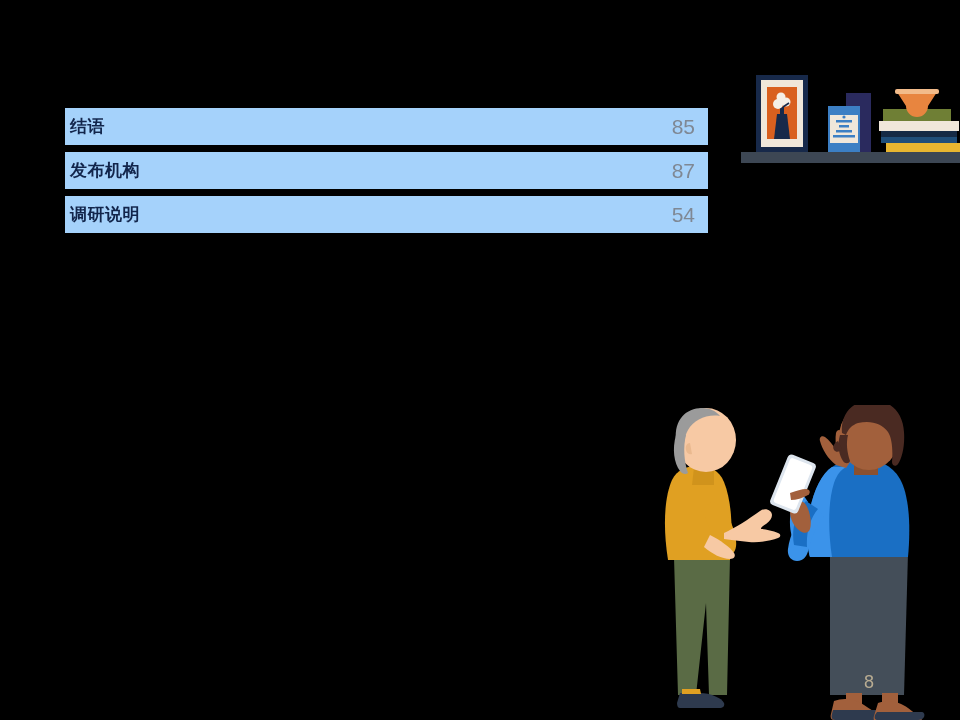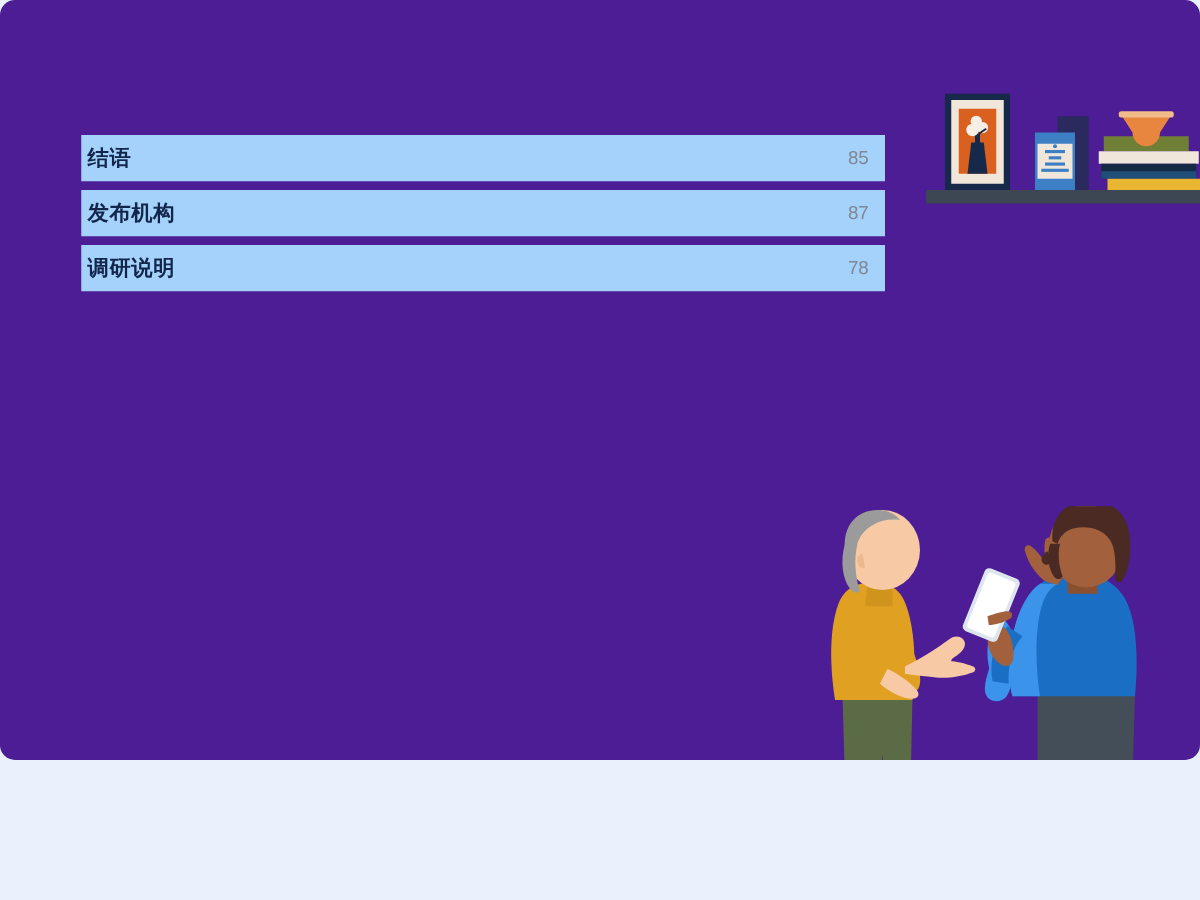--- a/index.html
+++ b/index.html
@@ -12,24 +12,23 @@
     background: #e8f1fc;
     font-family: "Liberation Sans", sans-serif;
     overflow: hidden;
     position: relative;
   }
 
   #slide {
     position: absolute;
     left: 0; top: 0;
     width: 960px;
-    height: 608px;
-    background: #4c1d95;
+    height: 720px;
+    background: #000000;
     overflow: hidden;
-    border-radius: 12px;
   }
 
   
   #toc {
     position: absolute;
     left: 65px;
     top: 108px;
     width: 643px;
   }
   .toc-row {
@@ -45,21 +44,21 @@
   }
   .toc-label {
     font-size: 17px;
     font-weight: bold;
     color: #12254b;
     letter-spacing: 0.5px;
     line-height: 1;
     padding-bottom: 1px;
   }
   .toc-page {
-    font-size: 15px;
+    font-size: 21px;
     font-weight: 300;
     color: #7f8894;
     line-height: 1;
     padding-bottom: 1px;
     padding-right: 3px;
   }
 
   
   #page-number {
     position: absolute;
@@ -105,21 +104,21 @@
 
 
     <div class="toc-row">
       <span class="toc-label">发布机构</span>
       <span class="toc-page">87</span>
     </div>
 
 
     <div class="toc-row">
       <span class="toc-label">调研说明</span>
-      <span class="toc-page">78</span>
+      <span class="toc-page">54</span>
     </div>
 
   </div>
 
   <div id="shelf-illustration">
     <svg width="220" height="103" viewBox="0 0 220 103" xmlns="http://www.w3.org/2000/svg">
 
       <g>
         <rect x="16" y="15" width="52" height="77" fill="#17294a"></rect>
         <rect x="21" y="20" width="42" height="67" fill="#f0e7da"></rect>

